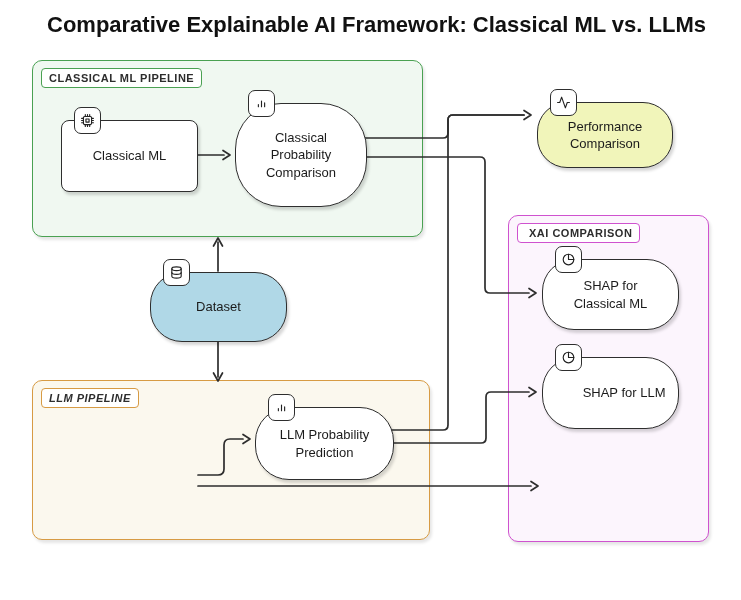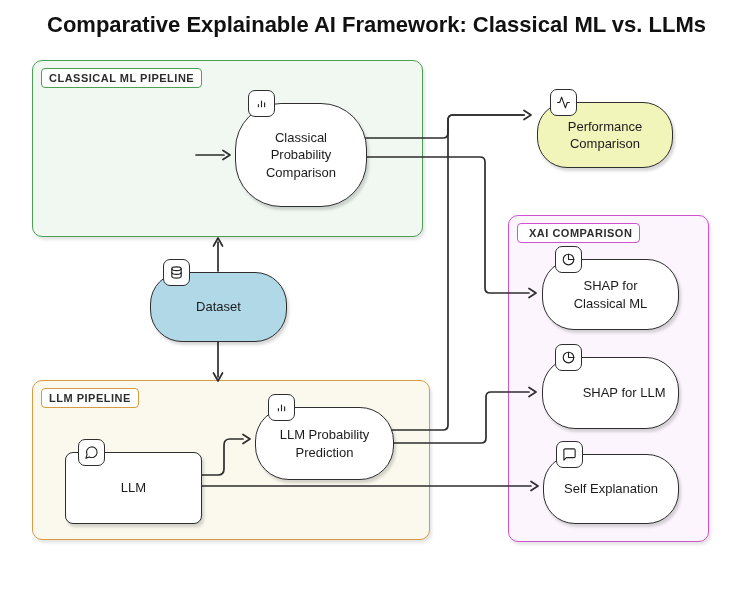--- a/index.html
+++ b/index.html
@@ -4,21 +4,21 @@
 <style>
   html,body{margin:0;padding:0;background:#ffffff;}
   .canvas{position:relative;width:741px;height:600px;background:#ffffff;
           font-family:"Liberation Sans",sans-serif;overflow:hidden;}
   .title{position:absolute;left:47px;top:12px;font-size:22px;font-weight:bold;color:#111;margin:0;}
 
   .container{position:absolute;border-radius:10px;border:1.7px solid;box-shadow:2px 3px 3px rgba(0,0,0,0.10);}
   .container.classical{left:32px;top:60px;width:389px;height:175px;
       border-color:var(--classical-border);background:var(--classical-fill);}
   .container.llm{left:32px;top:380px;width:396px;height:158px;
-      border-color:var(--llm-border);background:var(--llm-fill);}
+      border-color:var(--llm-border);background:var(--llm-fill);font-style:italic;}
   .container.xai{left:508px;top:215px;width:199px;height:325px;
       border-color:var(--xai-border);background:var(--xai-fill);}
 
   .chip{position:absolute;top:7px;left:8px;background:#fff;border:1.4px solid;border-radius:4px;
         padding:3px 7px;font-size:11px;font-weight:bold;letter-spacing:.5px;color:#2d2d2d;white-space:nowrap;}
   .container.classical .chip{border-color:var(--classical-border);}
   .container.llm .chip{border-color:var(--llm-border);}
   .container.xai .chip{border-color:var(--xai-border);padding-left:11px;}
 
   svg.edges{position:absolute;left:0;top:0;width:741px;height:600px;pointer-events:none;z-index:2;}
@@ -74,20 +74,30 @@
     <path class="edge" d="M385 443 H481 Q486 443 486 438 V397 Q486 392 491 392 H529"></path>
     <polyline class="edge" points="529,387.5 536,392 529,396.5"></polyline>
 
     <path class="edge" d="M198 486 H531"></path>
     <polyline class="edge" points="531,481.5 538,486 531,490.5"></polyline>
 
     <path class="edge" d="M198 475 H218 Q224 475 224 469 V445 Q224 439 230 439 H243"></path>
     <polyline class="edge" points="243,434.5 250,439 243,443.5"></polyline>
   </svg>
 
+  <div class="node" style="left:61px;top:120px;width:135px;height:70px;border-radius:8px;">
+    <span class="badge">
+      <svg viewBox="0 0 24 24">
+          <rect x="5.5" y="5.5" width="13" height="13" rx="2"></rect>
+          <rect x="9.5" y="9.5" width="5" height="5"></rect>
+          <path d="M8.5 2.5v3 M12 2.5v3 M15.5 2.5v3 M8.5 18.5v3 M12 18.5v3 M15.5 18.5v3 M2.5 8.5h3 M2.5 12h3 M2.5 15.5h3 M18.5 8.5h3 M18.5 12h3 M18.5 15.5h3"></path>
+        </svg>
+    </span>
+    <span class="lbl">Classical ML</span>
+  </div>
 
   <div class="node" style="left:235px;top:103px;width:130px;height:102px;border-radius:46px;">
     <span class="badge">
       <svg viewBox="0 0 24 24">
           <path d="M7 17v-3.5 M12 17V8 M17 17v-6"></path>
         </svg>
     </span>
     <span class="lbl" style="width:84px;">Classical Probability Comparison</span>
   </div>
 
@@ -104,28 +114,20 @@
 
   <div class="node" style="left:537px;top:82px;width:134px;height:64px;border-radius:30px;background:var(--performance-fill);margin-top:20px;">
     <span class="badge">
       <svg viewBox="0 0 24 24">
           <path d="M21.5 12h-3.5l-3 8.5L9 3.5 6 12H2.5"></path>
         </svg>
     </span>
     <span class="lbl" style="width:100px;">Performance Comparison</span>
   </div>
 
-  <div class="node" style="left:65px;top:452px;width:135px;height:70px;border-radius:8px;">
-    <span class="badge">
-      <svg viewBox="0 0 24 24">
-          <path d="m3 21 1.9-5.7a8.5 8.5 0 1 1 3.8 3.8z"></path>
-        </svg>
-    </span>
-    <span class="lbl">LLM</span>
-  </div>
 
   <div class="node" style="left:255px;top:407px;width:137px;height:71px;border-radius:34px;align-items:center;">
     <span class="badge">
       <svg viewBox="0 0 24 24">
           <path d="M7 17v-3.5 M12 17V8 M17 17v-6"></path>
         </svg>
     </span>
     <span class="lbl" style="width:112px;">LLM Probability Prediction</span>
   </div>
 
@@ -142,22 +144,14 @@
   <div class="node" style="left:542px;top:357px;width:135px;height:70px;border-radius:33px;">
     <span class="badge">
       <svg viewBox="0 0 24 24">
           <circle cx="12" cy="12" r="8.5"></circle>
           <path d="M12 12V3.5 M12 12h8.5"></path>
         </svg>
     </span>
     <span class="lbl" style="width:110px;text-align:right;">SHAP for LLM</span>
   </div>
 
-  <div class="node" style="left:543px;top:454px;width:134px;height:68px;border-radius:32px;">
-    <span class="badge">
-      <svg viewBox="0 0 24 24">
-          <path d="M21 15a2 2 0 0 1-2 2H7l-4 4V5a2 2 0 0 1 2-2h14a2 2 0 0 1 2 2z"></path>
-        </svg>
-    </span>
-    <span class="lbl" style="width:112px;">Self Explanation</span>
-  </div>
 
 </div>
 
 </body></html>

